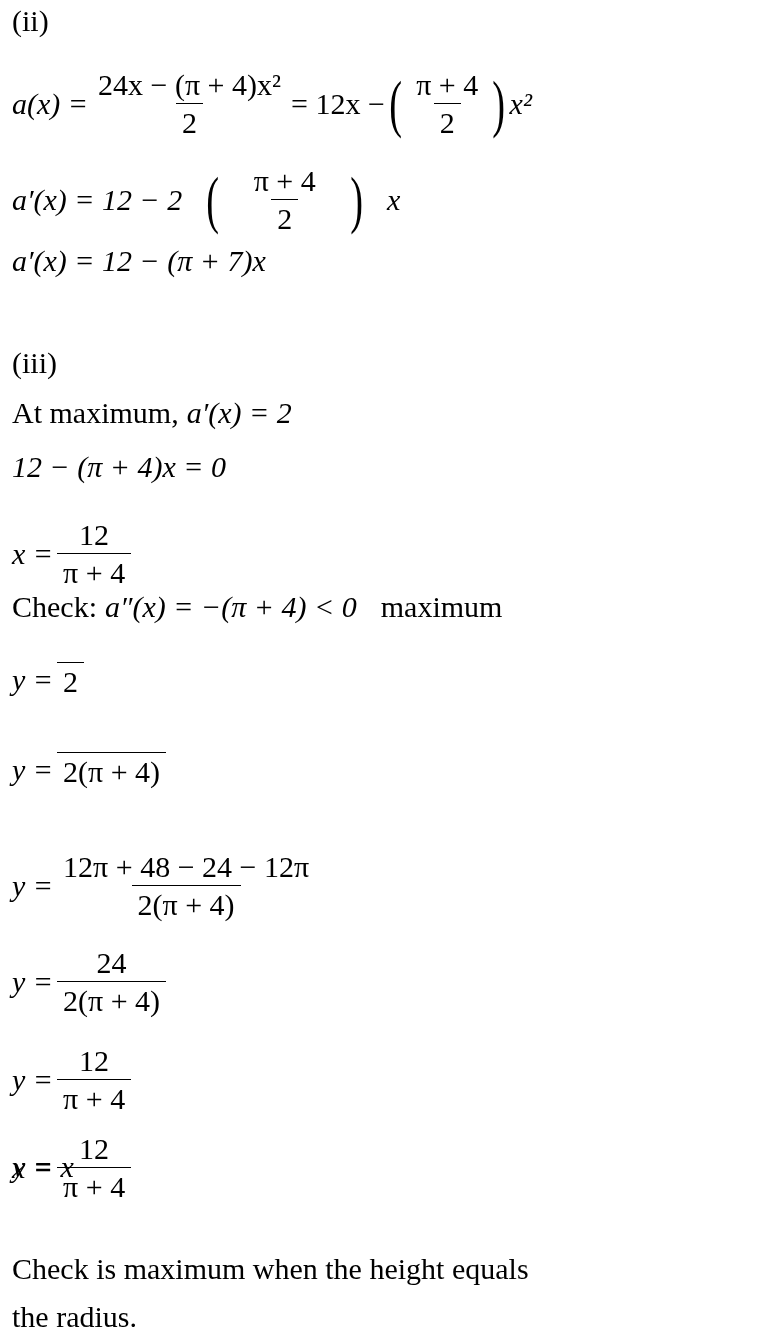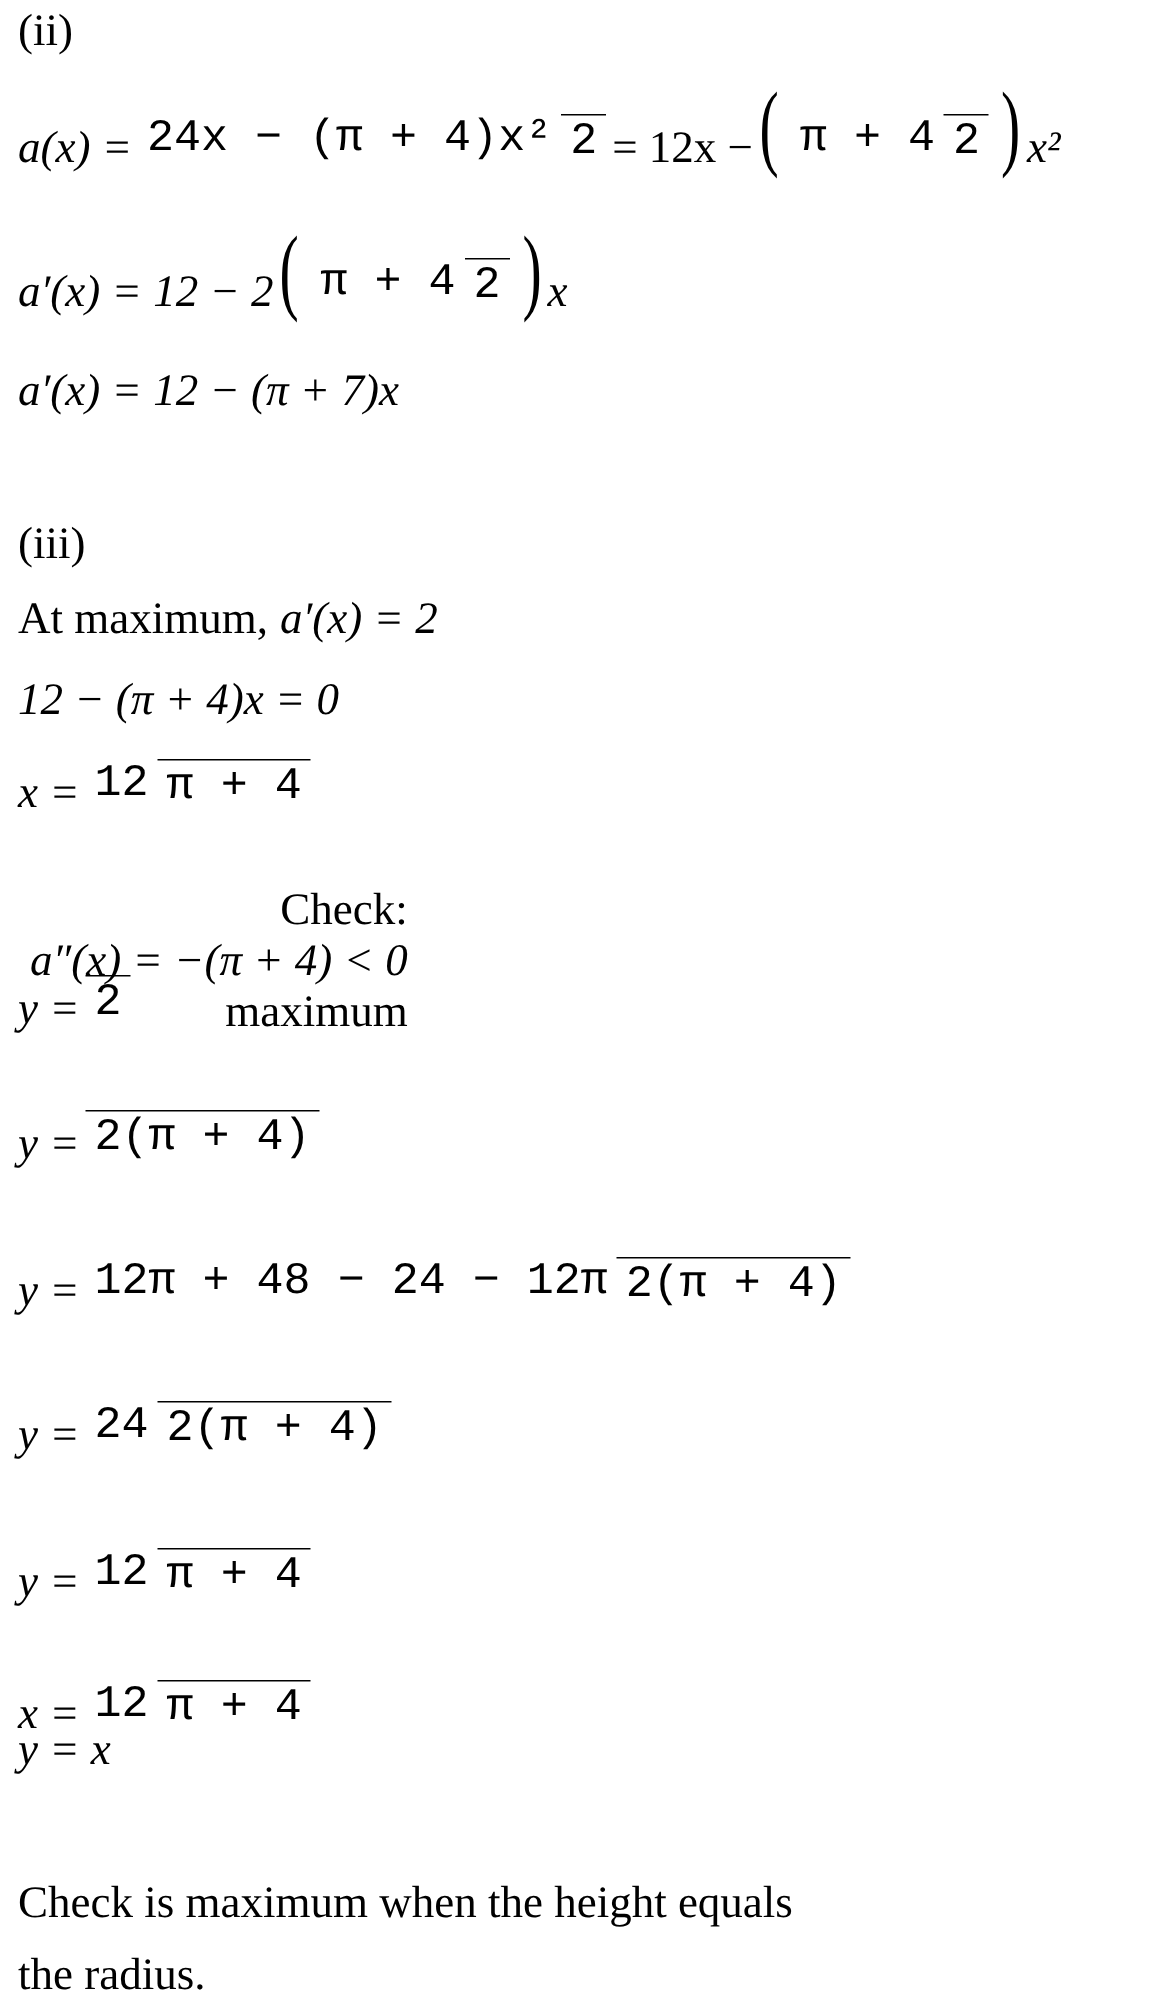--- a/index.html
+++ b/index.html
@@ -1,24 +1,24 @@
 <!DOCTYPE html>
 <html><head>
 <meta charset="utf-8">
 <style>
   html, body { margin: 0; padding: 0; background: #ffffff; }
   body {
     width: 782px; height: 1336px; position: relative; overflow: hidden;
     font-family: "Liberation Serif", "DejaVu Serif", serif;
     color: #000000; font-size: 30px;
   }
-  .line { position: absolute; left: 12px; white-space: nowrap; display: flex; align-items: flex-end; }
+  .line { position: absolute; left: 12px; white-space: nowrap; display: flex; align-items: center; }
   .it { font-style: italic; }
   .txt { font-style: normal; }
-  .frac { display: inline-flex; flex-direction: row; align-items: center; vertical-align: middle; margin: 4px 4px; font-family: Liberation Mono, monospace; }
+  .frac { display: inline-flex; flex-direction: column; align-items: center; vertical-align: middle; margin: 16px 4px; }
   .frac .num { padding: 0 6px 2px 6px; line-height: 1.1; }
   .frac .den { padding: 2px 6px 0 6px; line-height: 1.1; border-top: 1.5px solid #000; }
   .bigparen { font-size: 64px; line-height: 1; transform: scaleX(0.6); display: inline-block; font-weight: 100; }
 </style>
 </head>
 <body>
 
 <div class="line" style="top:4px;">
   <span class="txt">(ii)</span>
 </div>
@@ -32,21 +32,21 @@
   <span>= 12x −</span>
   <span class="bigparen">(</span>
   <span class="frac">
     <span class="num">π + 4</span>
     <span class="den">2</span>
   </span>
   <span class="bigparen">)</span>
   <span class="it">x²</span>
 </div>
 
-<div class="line" style="top:148px;">
+<div class="line" style="top:148px;gap:20px;">
   <span class="it">a′(x) = 12 − 2</span>
   <span class="bigparen">(</span>
   <span class="frac">
     <span class="num">π + 4</span>
     <span class="den">2</span>
   </span>
   <span class="bigparen">)</span>
   <span class="it">x</span>
 </div>
 
@@ -68,21 +68,21 @@
 </div>
 
 <div class="line" style="top:502px;">
   <span class="it">x =</span>
   <span class="frac">
     <span class="num">12</span>
     <span class="den">π + 4</span>
   </span>
 </div>
 
-<div class="line" style="top:590px;flex-direction:column;">
+<div class="line" style="top:590px;">
   <span class="txt">Check:</span>
   <span class="it" style="margin-left:8px;">a″(x) = −(π + 4)  &lt; 0</span>
   <span class="txt" style="margin-left:24px;">maximum</span>
 </div>
 
 <div class="line" style="top:646px;">
   <span class="it">y =</span>
   <span class="frac">
     <span class="den">2</span>
   </span>

